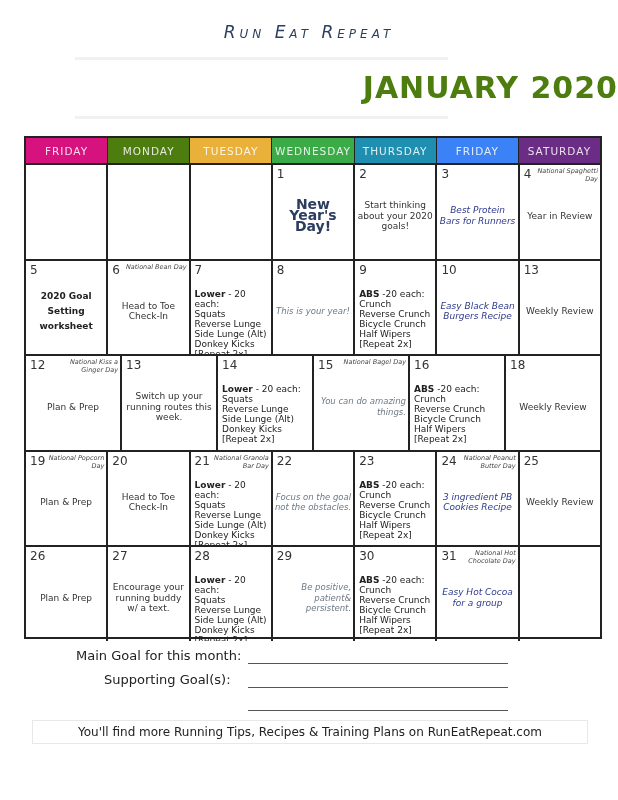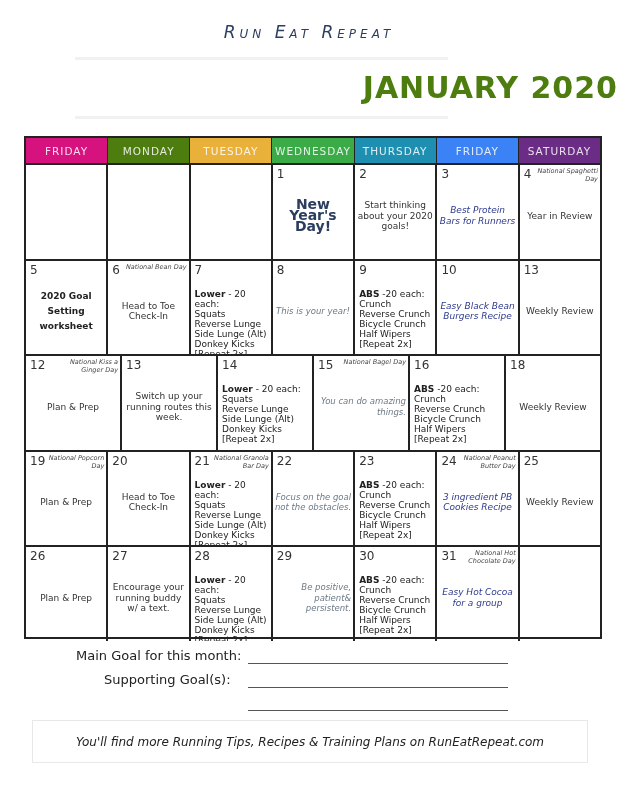--- a/index.html
+++ b/index.html
@@ -60,23 +60,23 @@
     position: absolute; left: 4px; top: 28px; font-size: 9px; line-height: 10px;
     color: #222; text-align: left;
   }
   .workout .title { font-weight: bold; }
 
   .goals { position: absolute; left: 0; top: 648px; width: 618px; }
   .goal-row { position: absolute; font-size: 13px; color: #222; }
   .goal-line { position: absolute; left: 248px; width: 260px; height: 1px; background: #555; }
 
   .footer-box {
-    position: absolute; left: 32px; top: 720px; width: 556px; height: 43px;
+    position: absolute; left: 32px; top: 720px; width: 556px; height: 24px;
     border: 1px solid #e8e8e8; display: flex; align-items: center; justify-content: center;
-    font-style: italic; font-size: 12px; color: #222;
+    font-size: 12px; color: #222;
   }
 </style>
 </head>
 <body>
 
 <div class="brand">Run Eat Repeat</div>
 <div class="rule r1"></div>
 <div class="month-title">JANUARY 2020</div>
 <div class="rule r2"></div>
 

